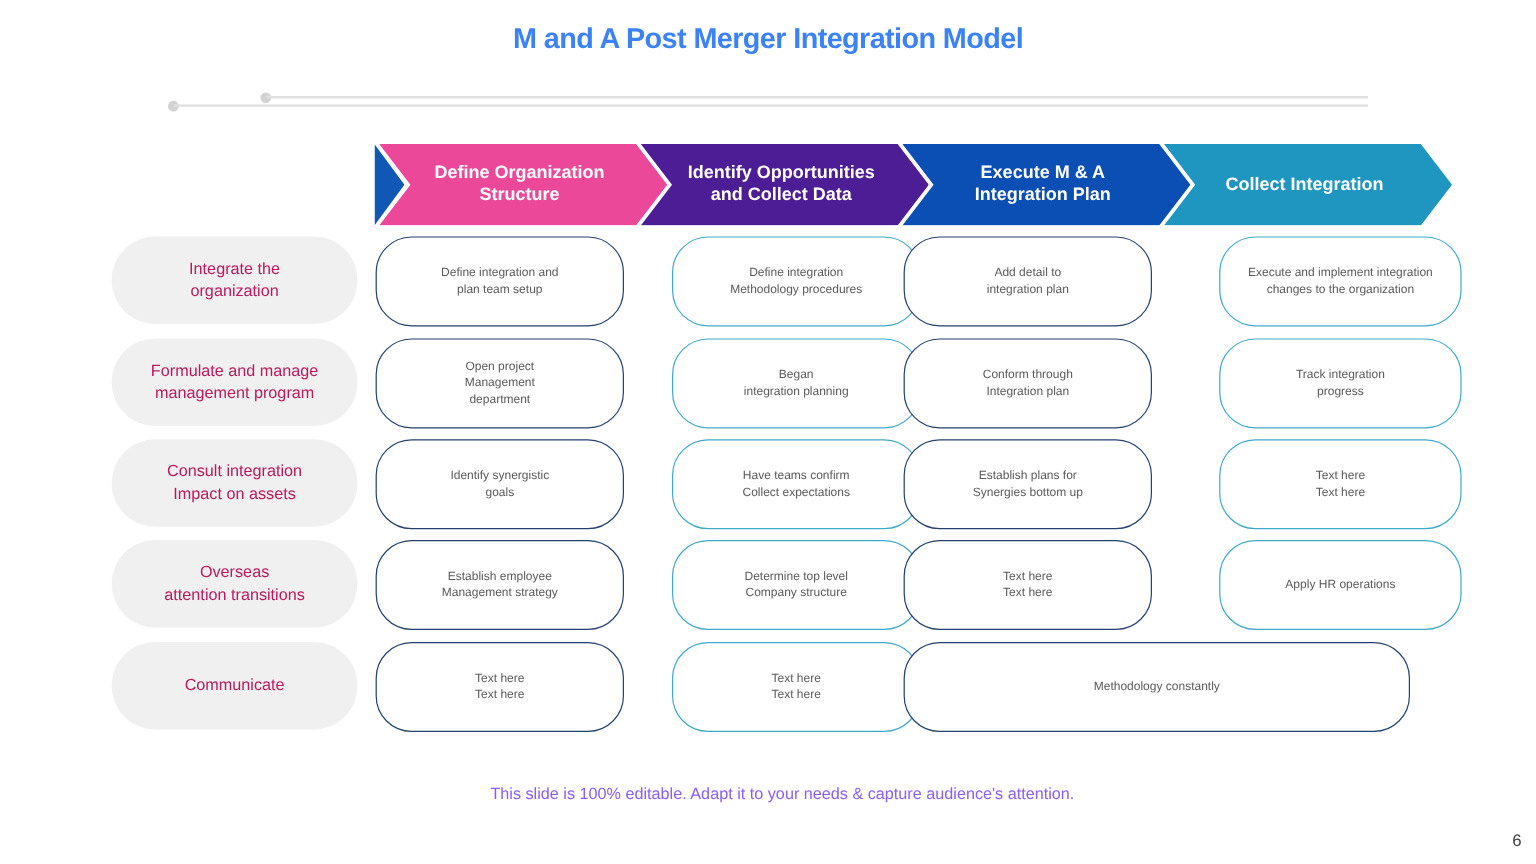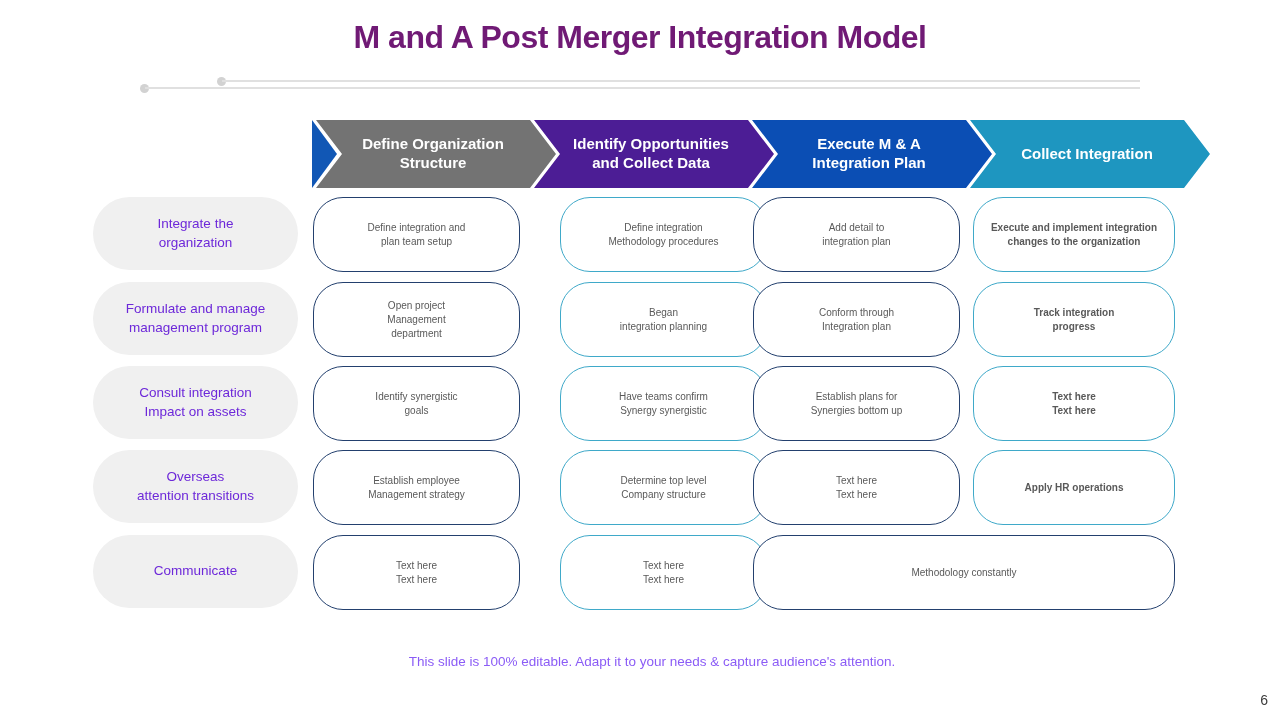--- a/index.html
+++ b/index.html
@@ -2,61 +2,61 @@
 <html><head>
 <meta charset="utf-8">
 <style>
   html,body{margin:0;padding:0;}
   body{
     width:1280px;height:720px;background:#ffffff;position:relative;overflow:hidden;
     font-family:"Liberation Sans", sans-serif;
   }
   .slide-title{
     position:absolute;top:19px;left:0;width:100%;text-align:center;
-    font-size:32px;font-weight:700;color:#701a75;letter-spacing:-0.5px;
+    font-size:24px;font-weight:700;color:#3b82f6;letter-spacing:-0.5px;
   }
   .deco-line{position:absolute;height:2px;background:#e0e0e0;}
   .deco-line.upper{top:80px;left:222px;width:918px;}
   .deco-line.lower{top:87px;left:145px;width:995px;}
   .deco-dot{position:absolute;width:9px;height:9px;border-radius:50%;background:#d2d2d2;}
   .deco-dot.upper{top:77px;left:217px;}
   .deco-dot.lower{top:84px;left:140px;}
 
   .lead-tip{
     position:absolute;top:120px;left:312px;width:25px;height:68px;background:#1157b5;
     clip-path:polygon(0 0,100% 50%,0 100%);
   }
   .arrow{
     position:absolute;top:120px;height:68px;width:240px;box-sizing:border-box;
     display:flex;align-items:center;justify-content:center;text-align:center;
     color:#ffffff;font-weight:700;font-size:15px;line-height:1.25;white-space:pre-line;
     padding-right:16px;padding-left:10px;
     clip-path:polygon(0 0,214px 0,100% 50%,214px 100%,0 100%,26px 50%);
   }
-  .arrow.a1{left:316px;background:#737373;}
+  .arrow.a1{left:316px;background:#ec4899;}
   .arrow.a2{left:534px;background:#4c1d95;}
   .arrow.a3{left:752px;background:#0b4eb4;}
   .arrow.a4{left:970px;background:#1e96c0;}
 
   .pill{
     position:absolute;left:93px;width:205px;height:73px;background:#f0f0f0;border-radius:37px;
     display:flex;align-items:center;justify-content:center;text-align:center;
-    color:#6d28d9;font-size:13.5px;line-height:1.4;white-space:pre-line;
+    color:#be185d;font-size:13.5px;line-height:1.4;white-space:pre-line;
   }
   .cell{
     position:absolute;width:205px;height:73px;background:#ffffff;
     border:1px solid #14532d;border-radius:30px;
     display:flex;align-items:center;justify-content:center;text-align:center;
     color:#595959;font-size:10px;line-height:1.4;
   }
   .cell span{display:block;width:100%;white-space:pre-line;}
   .c1{left:313px;border-color:#23406e;}
   .c2{left:560px;border-color:#3fa9c9;}
   .c3{left:753px;border-color:#23406e;}
-  .c4{left:973px;width:200px;border-color:#3fa9c9;font-weight:bold;}
+  .c4{left:1016px;width:200px;border-color:#3fa9c9;}
   .r1{top:197px;} .r2{top:282px;} .r3{top:366px;} .r4{top:450px;} .r5{top:535px;}
   .wide{left:753px;width:420px;border-color:#23406e;}
   .cell.ovf span{width:226px;margin:0 -14px;}
 
   .footer-note{
     position:absolute;top:654px;left:12px;width:100%;text-align:center;
     color:#8b5cf6;font-size:13.5px;
   }
   .page-number{
     position:absolute;top:692px;right:12px;color:#3b3b3b;font-size:14px;
@@ -125,21 +125,21 @@
     <span>Track integration
 progress</span>
   </div>
 
 <div class="cell r3 c1">
     <span>Identify synergistic
 goals</span>
   </div>
 <div class="cell r3 c2">
     <span>Have teams confirm
-Synergy synergistic</span>
+Collect expectations</span>
   </div>
 <div class="cell r3 c3">
     <span>Establish plans for
 Synergies bottom up</span>
   </div>
 <div class="cell r3 c4">
     <span>Text here
 Text here</span>
   </div>
 

